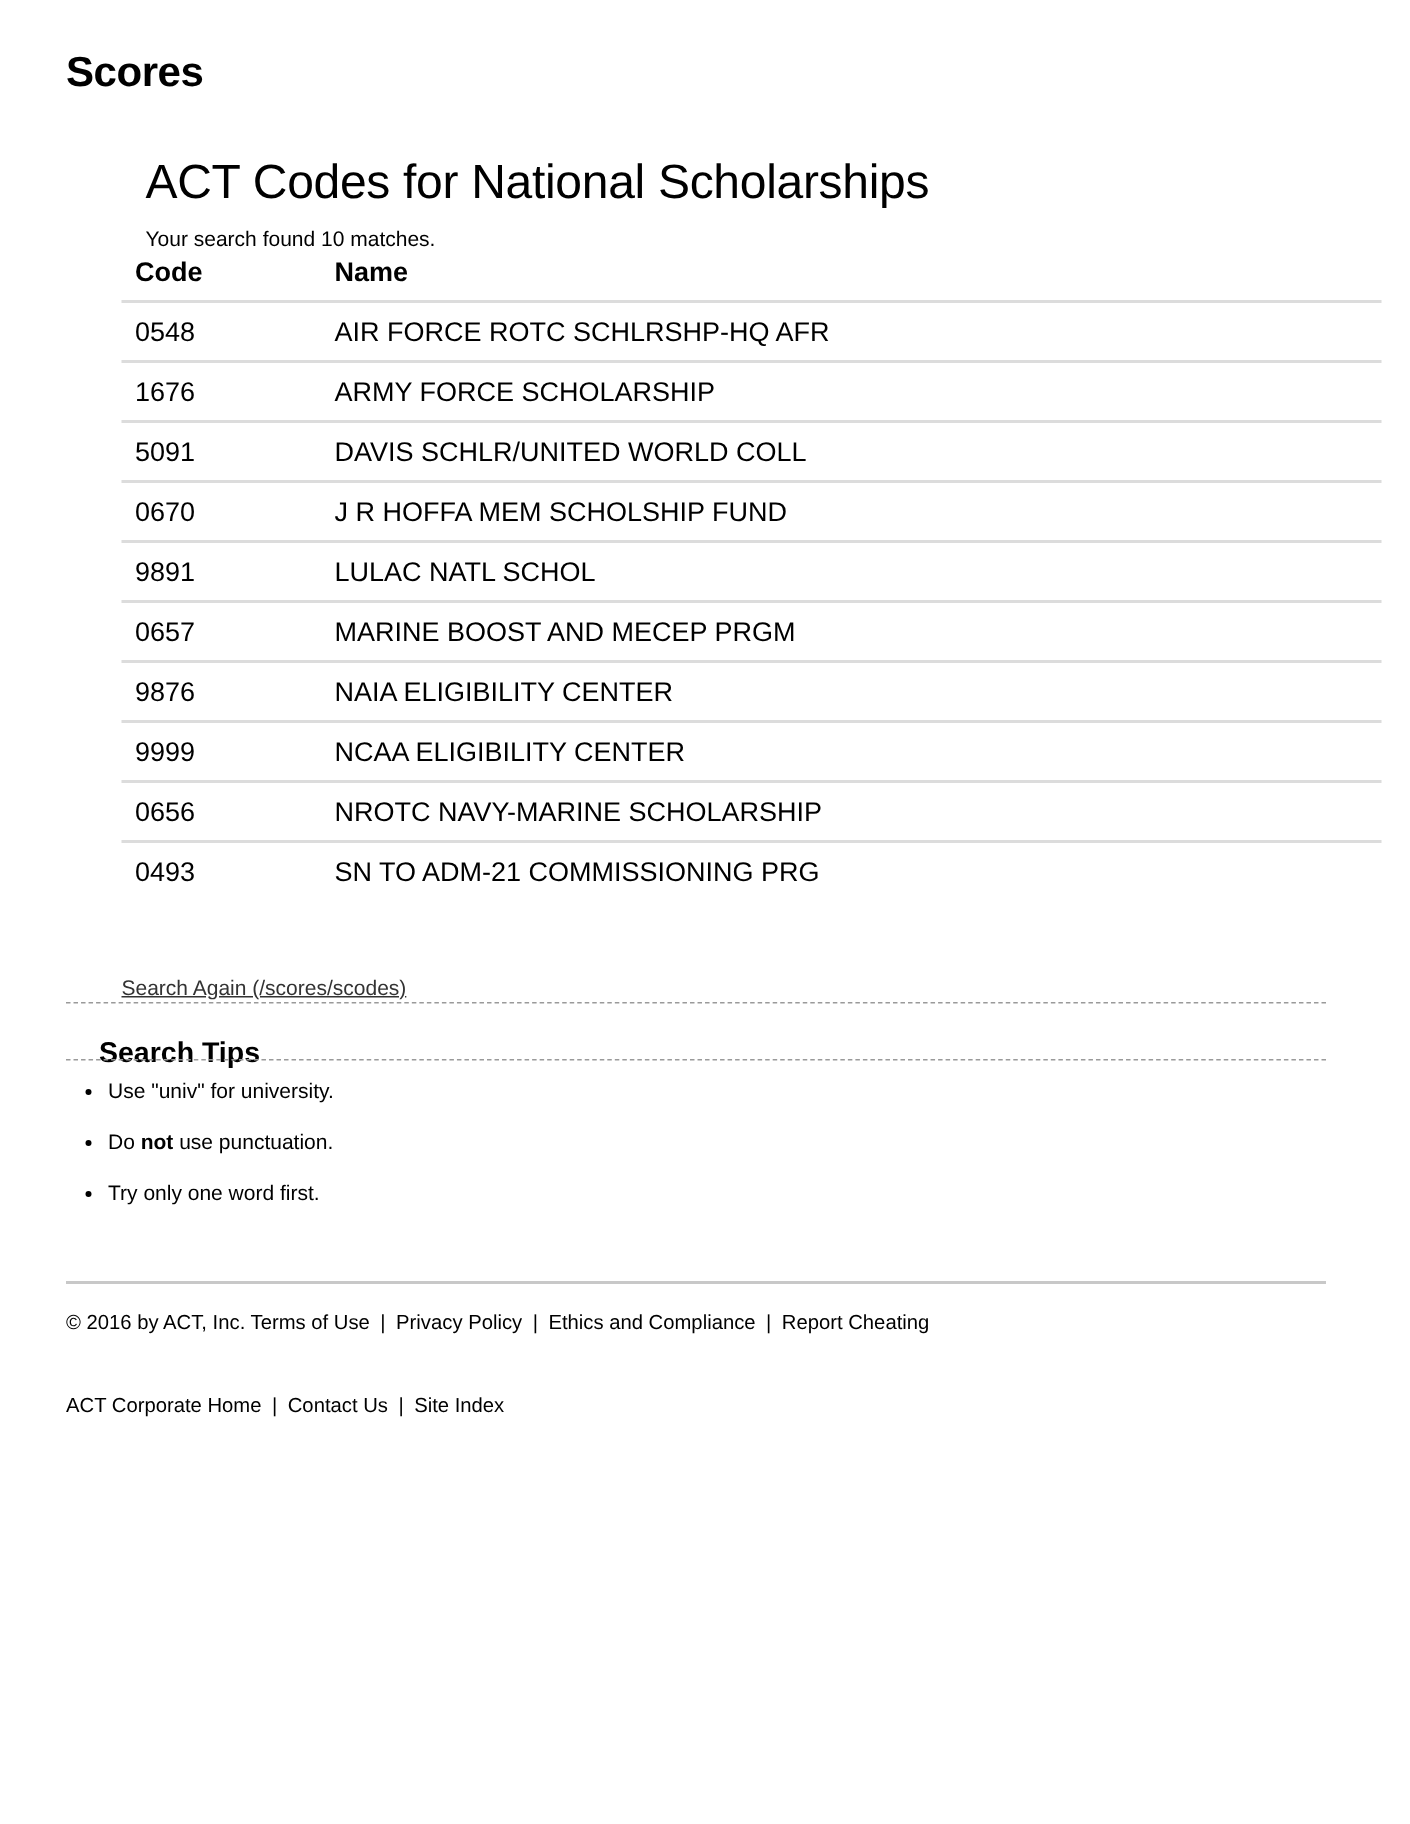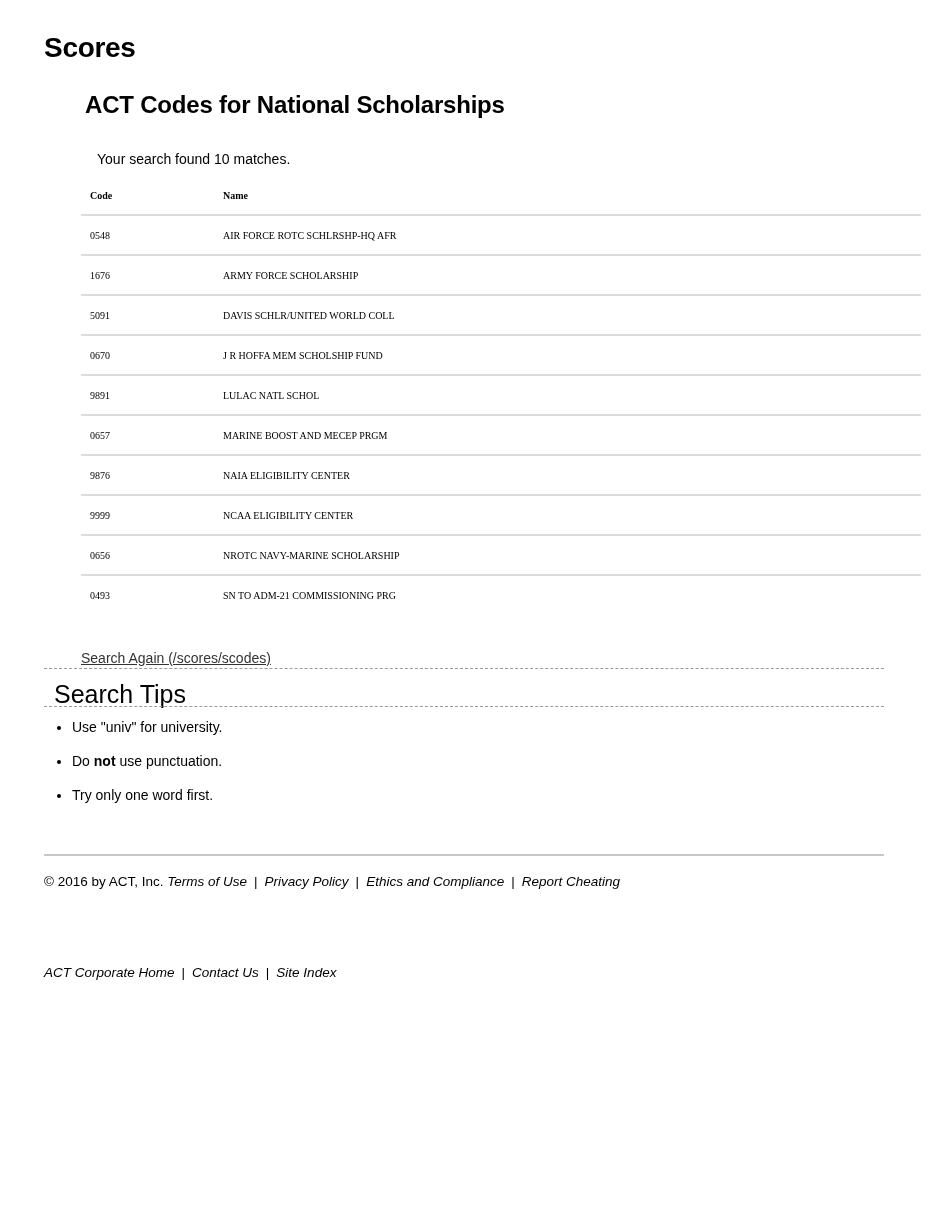--- a/index.html
+++ b/index.html
@@ -5,63 +5,63 @@
   html, body { margin: 0; padding: 0; background: #ffffff; }
   body {
     width: 940px; height: 1216px; position: relative; overflow: hidden;
     font-family: "Liberation Sans", sans-serif; color: #000;
   }
   .page-title {
     position: absolute; left: 44px; top: 32px; margin: 0;
     font-size: 28px; font-weight: bold; letter-spacing: -0.3px;
   }
   .section-title {
-    position: absolute; left: 81px; top: 87px; margin: 4px;
-    font-size: 24px; font-weight: bold; letter-spacing: -0.2px;
+    position: absolute; left: 81px; top: 87px; margin: 16px;
+    font-size: 32px; font-weight: normal; letter-spacing: -0.2px;
   }
   .match-count {
     position: absolute; left: 81px; top: 135px; margin: 16px;
     font-size: 14px;
   }
   table.codes {
-    position: absolute; left: 81px; top: 176px; width: 840px;
-    border-collapse: collapse; font-size: 10px; font-family: Liberation Serif, serif;
+    position: absolute; left: 81px; top: 162px; width: 840px;
+    border-collapse: collapse; font-size: 18px;
   }
   table.codes th, table.codes td {
     text-align: left; padding: 0 0 0 9px; height: 38px;
     border-bottom: 2px solid #dcdcdc; vertical-align: middle;
   }
   table.codes th { font-weight: bold; height: 38px; }
   table.codes tr:last-child td { border-bottom: none; }
   table.codes th.col-code, table.codes td.col-code { width: 124px; }
   .search-again {
     position: absolute; left: 81px; top: 630px;
     font-size: 14px; color: #333; text-decoration: underline; margin-top: 20px;
   }
   .dash-line {
     position: absolute; left: 44px; width: 840px; height: 0;
     border-top: 1px dashed #9a9a9a;
   }
   .tips-title {
-    position: absolute; left: 50px; top: 676px; margin: 4px;
-    font-size: 25px; font-weight: normal;
+    position: absolute; left: 50px; top: 676px; margin: 16px;
+    font-size: 19px; font-weight: bold;
   }
   ul.tips {
     position: absolute; left: 44px; top: 716px; margin: 0; padding: 0 0 0 28px;
     font-size: 14px; list-style: disc;
   }
   ul.tips li { height: 34px; line-height: 22px; }
   .footer-rule {
     position: absolute; left: 44px; top: 854px; width: 840px; height: 0;
     border-top: 2px solid #c8c8c8;
   }
   .footer-line {
     position: absolute; left: 44px; font-size: 13.5px; white-space: nowrap;
   }
-  .footer-line a { color: #000; text-decoration: none; font-style: italic; }
+  .footer-line a { color: #000; text-decoration: none; }
   .footer-line .sep { margin: 0 7px; }
 </style>
 </head>
 <body>
 
 <h1 class="page-title">Scores</h1>
 <h2 class="section-title">ACT Codes for National Scholarships</h2>
 <p class="match-count">Your search found 10 matches.</p>
 
 <table class="codes">
@@ -127,15 +127,15 @@
   <li><span>Try only one word first.</span></li>
 </ul>
 
 <div class="footer-rule"></div>
 
 <div class="footer-line" style="top:874px;">
   <span>© 2016 by ACT, Inc.</span>
   <a>Terms of Use</a><span class="sep">|</span><a>Privacy Policy</a><span class="sep">|</span><a>Ethics and Compliance</a><span class="sep">|</span><a>Report Cheating</a>
 </div>
 
-<div class="footer-line" style="top:965px;">
+<div class="footer-line" style="top:929px;">
   <a>ACT Corporate Home</a><span class="sep">|</span><a>Contact Us</a><span class="sep">|</span><a>Site Index</a>
 </div>
 
 </body></html>

